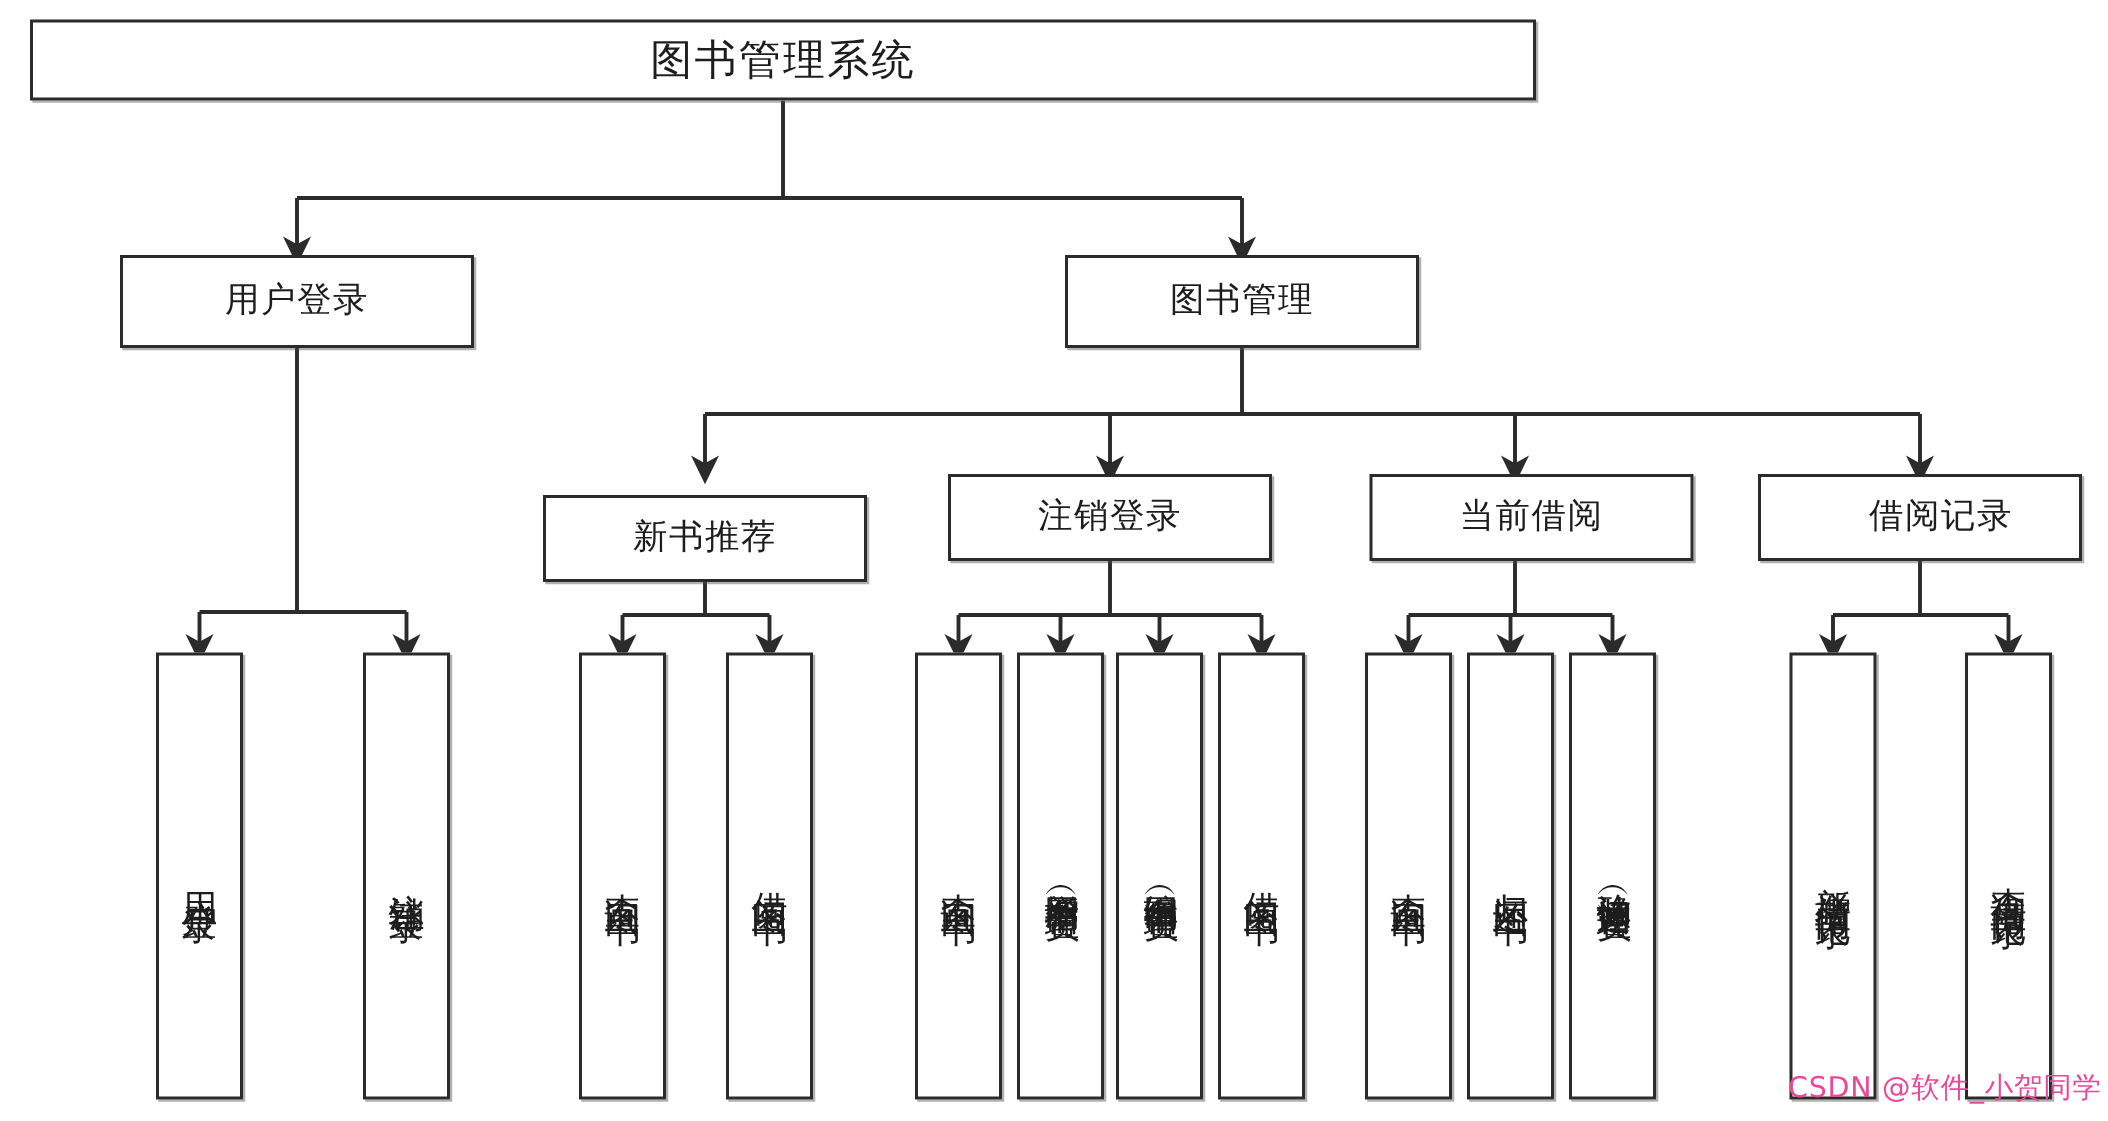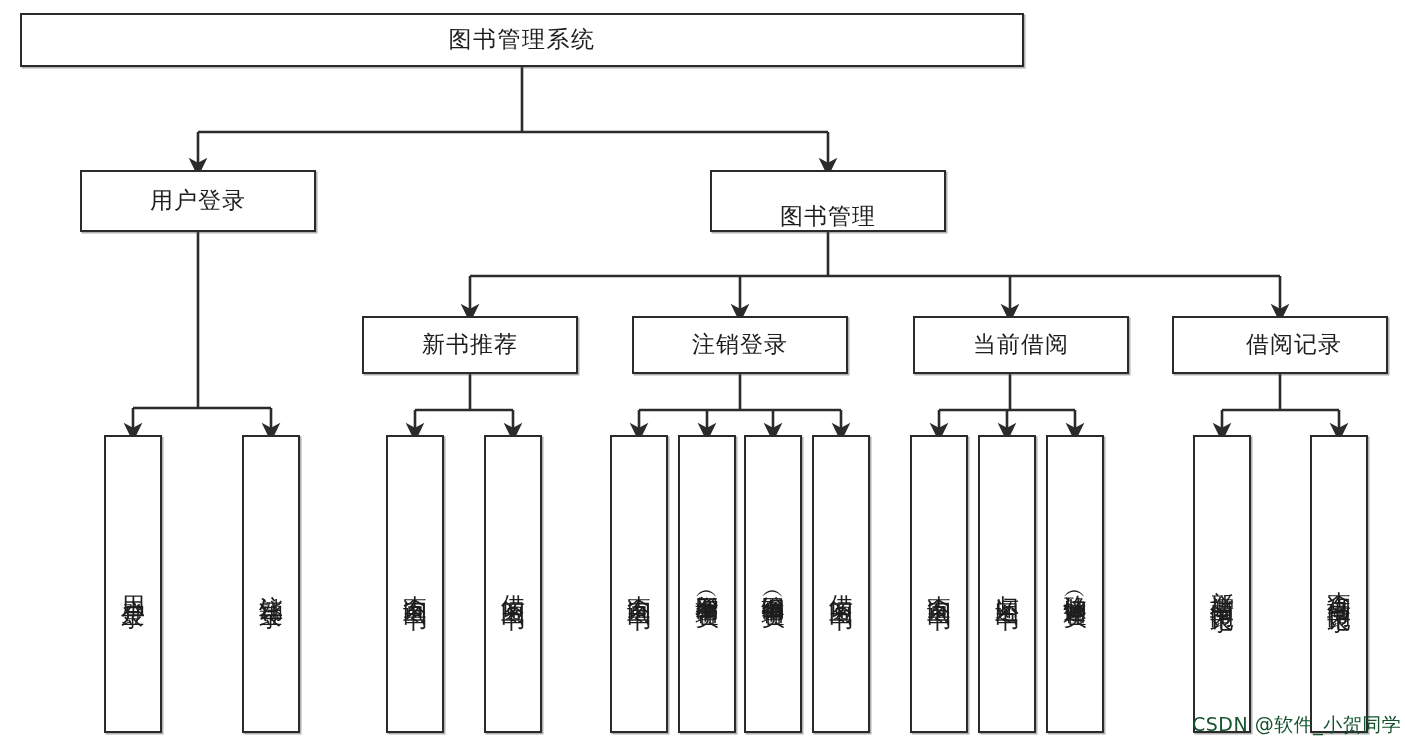--- a/index.html
+++ b/index.html
@@ -35,40 +35,40 @@
     display:block;
     text-align:center;
     line-height:1.18;
     white-space:nowrap;
   }
   
   .h-node .lbl{
     font-size:23px;
     letter-spacing:1px;
   }
-  .root .lbl{font-size:23px;letter-spacing:1.5px;}
+  .root .lbl{font-size:28px;letter-spacing:1.5px;}
   
   .v-node{
     align-items:center;
     justify-content:center;
   }
   .v-node .lbl{
     writing-mode:vertical-rl;
     text-orientation:upright;
     font-size:24px;
     line-height:1;
     letter-spacing:4px;
     white-space:nowrap;
     max-height:290px;
   }
   .v-node.tight .lbl{letter-spacing:1.5px;font-size:23px;}
   .watermark{
     position:absolute;
     font-size:19px;
-    color:#14532d;
+    color:#ec4899;
     letter-spacing:.5px;
     white-space:nowrap;
     user-select:none;
   }
 </style>
 </head>
 <body>
 
 <div id="stage">
 
@@ -115,24 +115,24 @@
       </g>
   </svg>
 
   <div id="node-layer">
       <div class="node h-node root" style="left: 20px; top: 13px; width: 1004px; height: 54px;">
         <span class="lbl">图书管理系统</span>
       </div>
       <div class="node h-node" style="left: 80px; top: 170px; width: 236px; height: 62px;">
         <span class="lbl">用户登录</span>
       </div>
-      <div class="node h-node" style="left: 710px; top: 170px; width: 236px; height: 62px; align-items: flex-end;">
+      <div class="node h-node" style="left: 710px; top: 170px; width: 236px; height: 62px;">
         <span class="lbl">图书管理</span>
       </div>
-      <div class="node h-node" style="left: 362px; top: 316px; width: 216px; height: 58px;">
+      <div class="node h-node" style="left: 362px; top: 330px; width: 216px; height: 58px;">
         <span class="lbl">新书推荐</span>
       </div>
       <div class="node h-node" style="left: 632px; top: 316px; width: 216px; height: 58px;">
         <span class="lbl">注销登录</span>
       </div>
       <div class="node h-node" style="left: 902px; top: 316px; width: 216px; height: 58px; margin-left: 11px;">
         <span class="lbl">当前借阅</span>
       </div>
       <div class="node h-node" style="left: 1172px; top: 316px; width: 216px; height: 58px; padding-left: 28px;">
         <span class="lbl">借阅记录</span>

